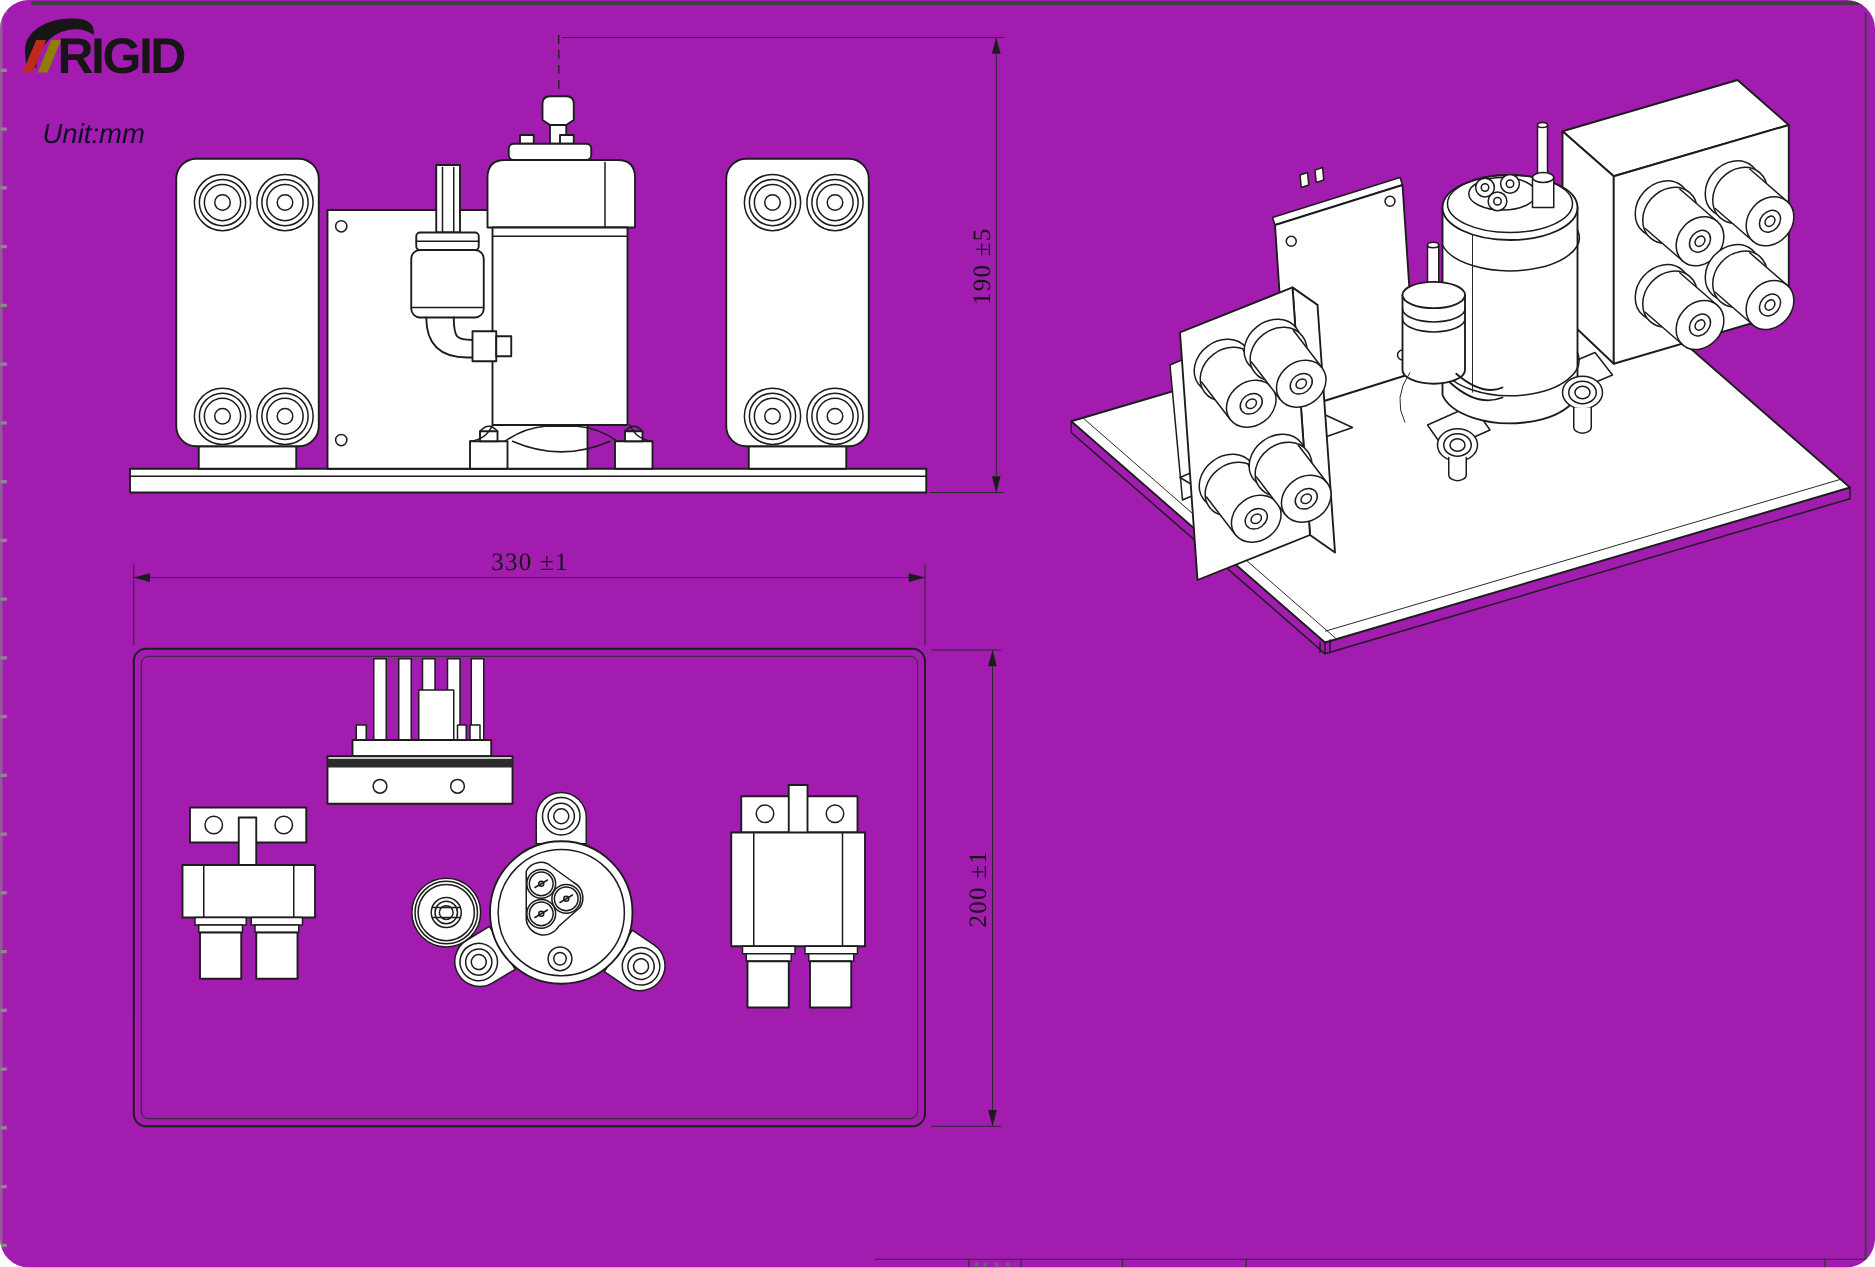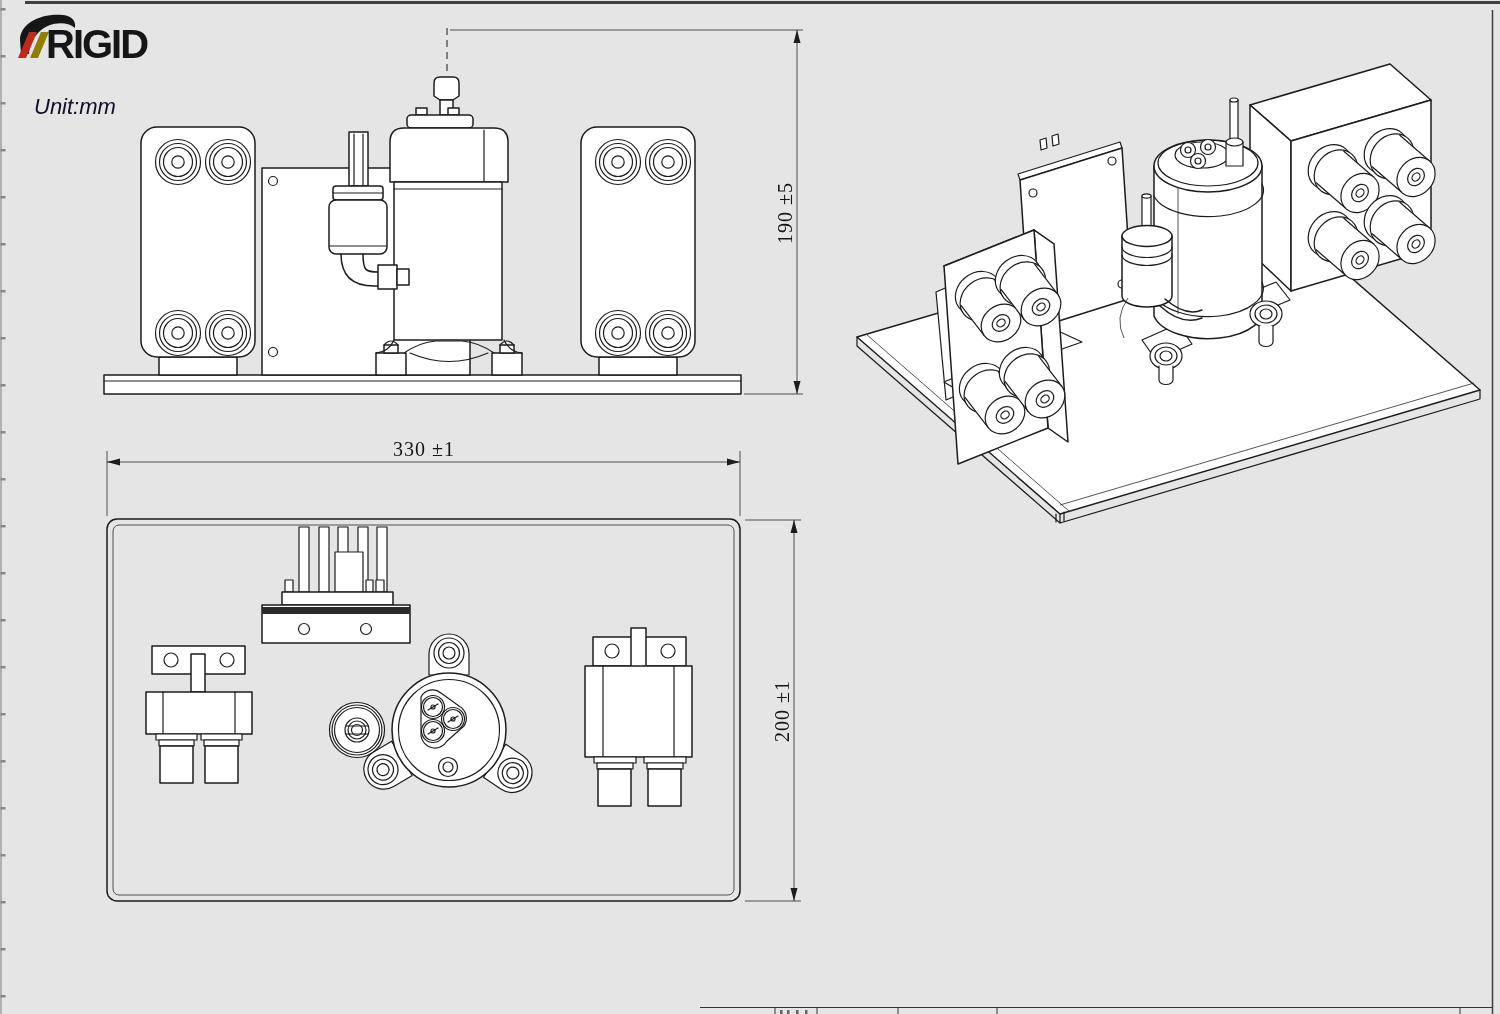--- a/index.html
+++ b/index.html
@@ -1,17 +1,17 @@
 <!DOCTYPE html>
 <html><head>
 <meta charset="utf-8">
 <style>
   html,body{margin:0;padding:0;background:#fff;}
-  #page{position:relative;width:1500px;height:1014px;background:#e5e5e5;overflow:hidden;
-        font-family:"Liberation Sans",sans-serif;}
+  #page{position:relative;width:1500px;height:1014px;background:#a21caf;overflow:hidden;
+        font-family:"Liberation Sans",sans-serif;border-radius:23px;}
   svg{position:absolute;left:0;top:0;}
   .s{stroke:#1c1c1c;stroke-width:1.5;fill:none;stroke-linejoin:round;stroke-linecap:round;}
   .s2{stroke:#1c1c1c;stroke-width:1.2;fill:none;stroke-linejoin:round;stroke-linecap:round;}
   .w{stroke:#1c1c1c;stroke-width:1.5;fill:#ffffff;stroke-linejoin:round;stroke-linecap:round;}
   .w2{stroke:#1c1c1c;stroke-width:1.2;fill:#ffffff;stroke-linejoin:round;stroke-linecap:round;}
   .t{stroke:#2a2a2a;stroke-width:0.8;fill:none;}
   .d{stroke:#1c1c1c;stroke-width:1;fill:none;stroke-dasharray:7 5;}
   .a{fill:#1c1c1c;stroke:none;}
   .dim{font-family:"Liberation Serif",serif;font-size:20px;fill:#151515;letter-spacing:1px;}
   .logoText{font-family:"Liberation Sans",sans-serif;font-weight:bold;font-size:40px;

